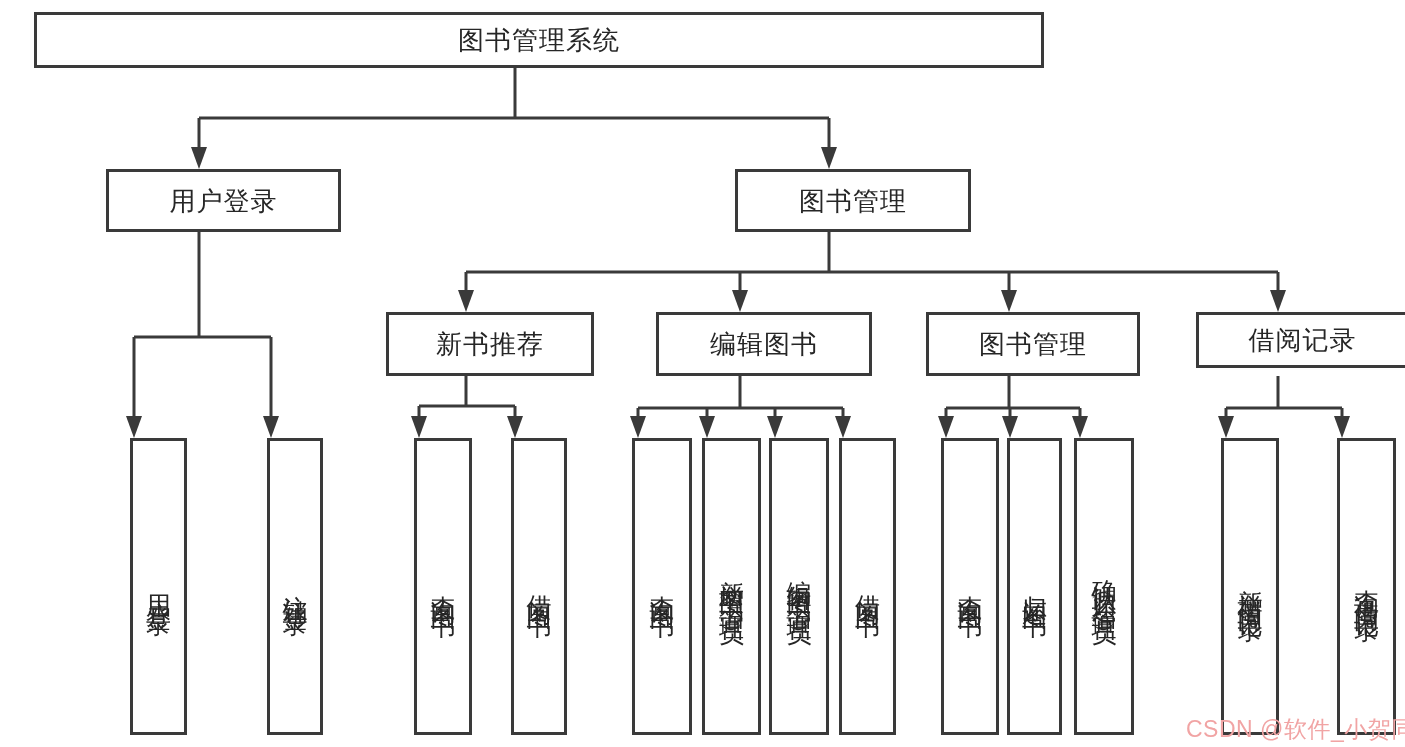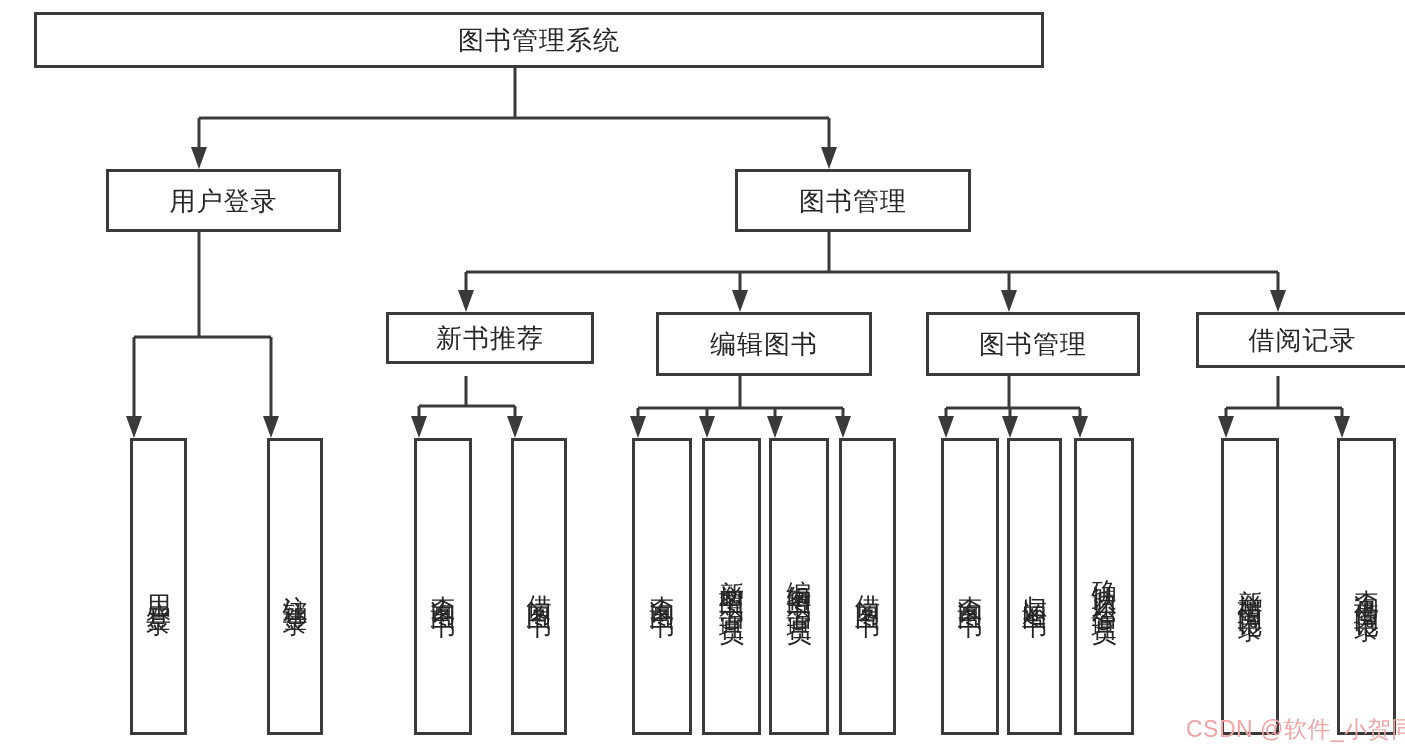--- a/index.html
+++ b/index.html
@@ -106,21 +106,21 @@
     <span class="lbl">图书管理系统</span>
   </div>
 
   <div class="node" style="left:82px;top:169px;width:235px;height:63px">
     <span class="lbl">用户登录</span>
   </div>
   <div class="node" style="left:711px;top:169px;width:236px;height:63px">
     <span class="lbl">图书管理</span>
   </div>
 
-  <div class="node" style="left:362px;top:312px;width:208px;height:52px">
+  <div class="node" style="left:362px;top:312px;width:208px;height:64px">
     <span class="lbl">新书推荐</span>
   </div>
   <div class="node" style="left:632px;top:312px;width:216px;height:64px">
     <span class="lbl">编辑图书</span>
   </div>
   <div class="node" style="left:902px;top:312px;width:214px;height:64px">
     <span class="lbl">图书管理</span>
   </div>
   <div class="node" style="left:1172px;top:312px;width:213px;height:56px">
     <span class="lbl">借阅记录</span>

